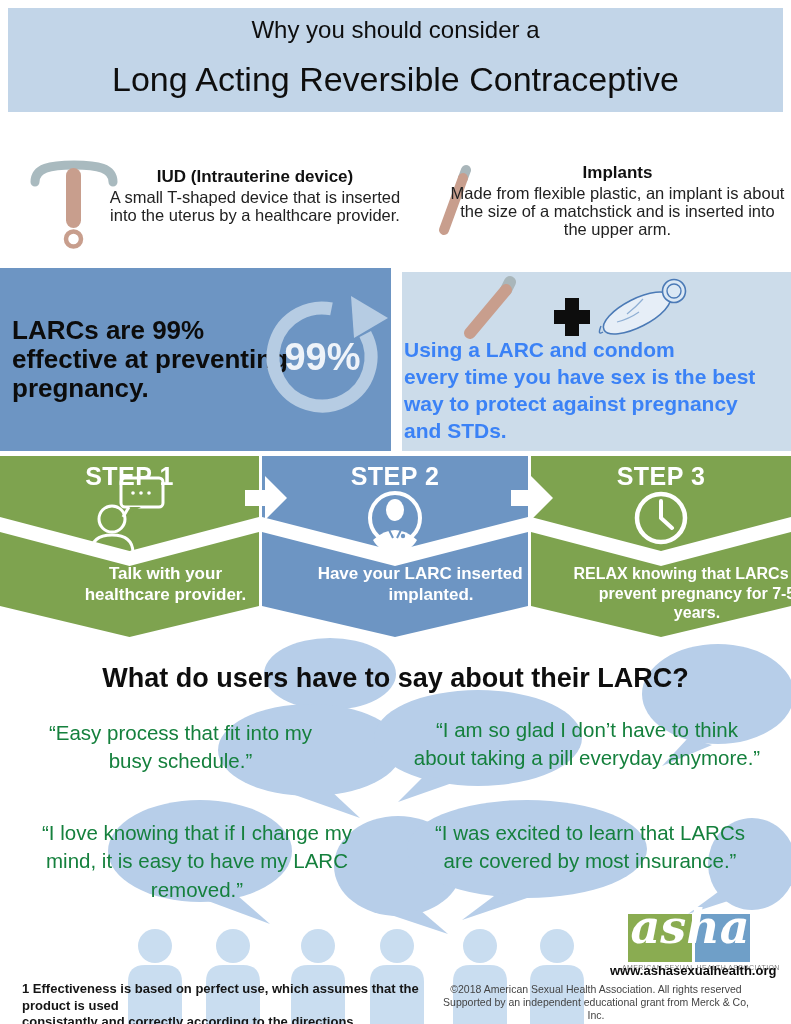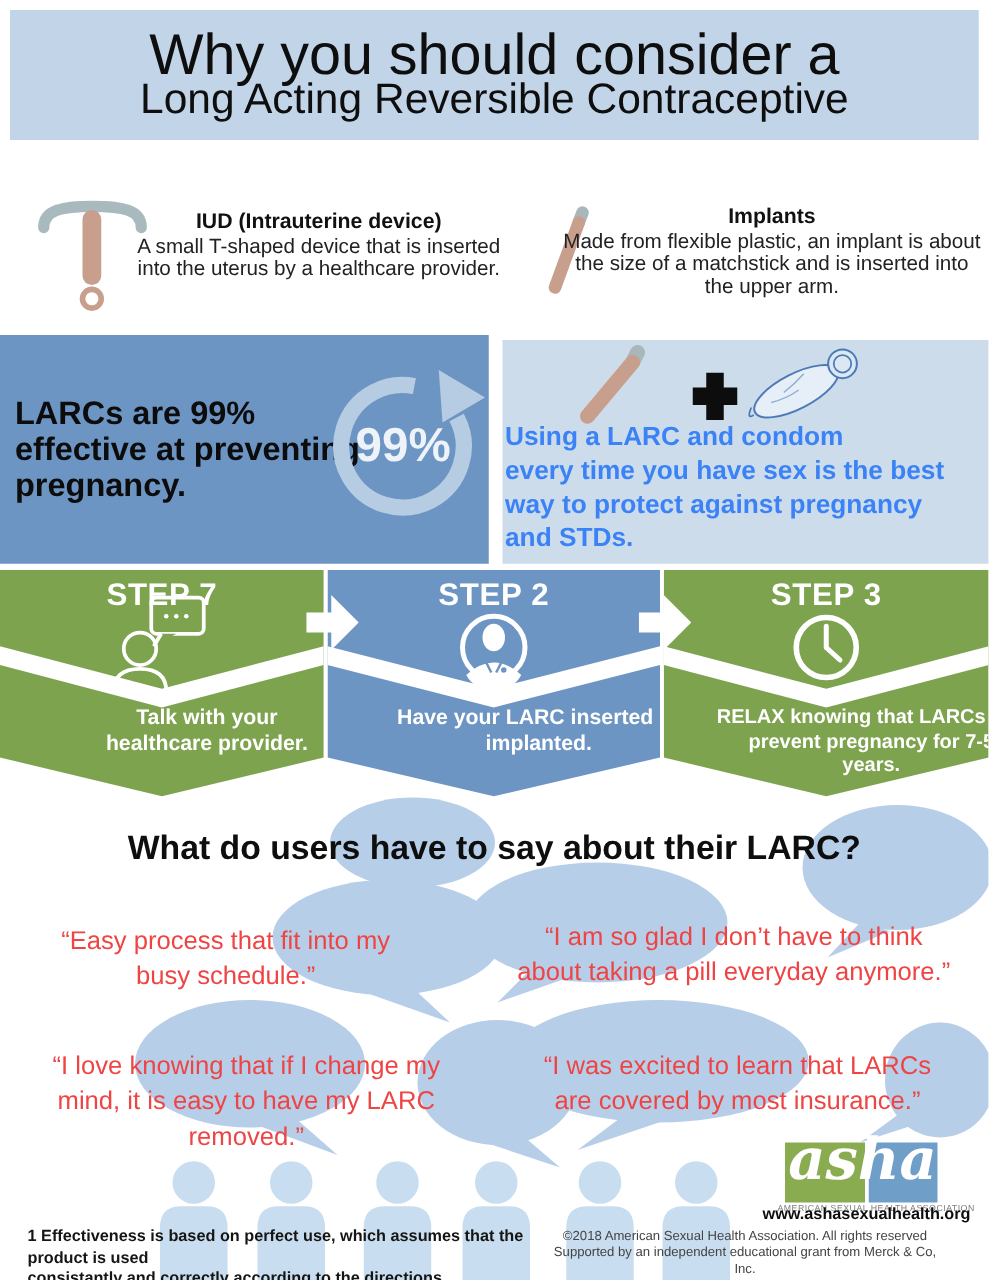--- a/index.html
+++ b/index.html
@@ -4,21 +4,21 @@
 <style>
   html,body{margin:0;padding:0;background:#ffffff;}
   .canvas{position:relative;width:791px;height:1024px;background:#ffffff;overflow:hidden;
           font-family:"Liberation Sans",sans-serif;color:#111;}
   .abs{position:absolute;}
   .center{text-align:center;}
   .pre{white-space:pre-line;}
 
   
   .header{left:8px;top:8px;width:775px;height:104px;background:#c2d5e8;}
-  .header .l1{left:0;top:8px;width:775px;font-size:46px;color:#0e0e0e;}
+  .header .l1{left:0;top:8px;width:775px;font-size:24px;color:#0e0e0e;}
   .header .l2{left:0;top:52px;width:775px;font-size:34px;font-weight:normal;color:#0e0e0e;}
 
   
   .types-title{left:0;top:122px;width:791px;font-size:31px;color:#0e0e0e;}
   .iud-name{left:120px;top:167px;width:270px;font-size:17px;font-weight:bold;}
   .iud-desc{left:105px;top:188px;width:300px;font-size:16.5px;line-height:18px;color:#222;}
   .imp-name{left:450px;top:163px;width:335px;font-size:17px;font-weight:bold;}
   .imp-desc{left:450px;top:184px;width:335px;font-size:16.5px;line-height:18px;color:#222;}
 
   
@@ -31,21 +31,21 @@
 
   
   .step{top:456px;height:182px;}
   .step .title{left:0;top:6px;width:100%;font-size:25px;font-weight:bold;color:#fff;letter-spacing:.5px;}
   .step .desc{left:0;top:108px;width:100%;font-weight:bold;color:#fff;line-height:1.22;padding-left:36px;}
   .s1 .desc,.s2 .desc{font-size:17px;}
   .s3 .desc{font-size:16px;}
 
   
   .quotes-title{left:0;top:663px;width:791px;font-size:27px;font-weight:bold;color:#0e0e0e;}
-  .quote{font-size:20.5px;line-height:1.38;color:#ef4444;margin-top:20px;}
+  .quote{font-size:20.5px;line-height:1.38;color:#15803d;}
   .q1{left:8px;top:719px;width:345px;}
   .q2{left:388px;top:716px;width:398px;}
   .q3{left:8px;top:819px;width:378px;}
   .q4{left:398px;top:819px;width:384px;}
 
   
   .disclaimer{left:22px;top:981px;width:420px;font-size:13px;font-weight:bold;line-height:1.28;color:#151515;}
   .copyright{left:440px;top:983px;width:312px;font-size:10.5px;line-height:1.25;color:#444;}
   .logo{left:622px;top:908px;width:136px;height:72px;}
   .logo .sq-green{left:6px;top:6px;width:64px;height:48px;background:#8aac51;}
@@ -128,21 +128,21 @@
         <rect x="121" y="22" width="42" height="29" rx="4"></rect>
         <path d="M129,51 L123,61 L141,51" fill="#7ea34f" stroke="none"></path>
         <path d="M129,51 L123,61"></path>
         <circle cx="133" cy="37" r="1.8" fill="#fff" stroke="none"></circle>
         <circle cx="141" cy="37" r="1.8" fill="#fff" stroke="none"></circle>
         <circle cx="149" cy="37" r="1.8" fill="#fff" stroke="none"></circle>
         <circle cx="112" cy="63" r="13"></circle>
         <path d="M91,97 Q91,79 112,79 Q133,79 133,97"></path>
       </g>
     </svg>
-    <div class="abs title center">STEP 7</div>
+    <div class="abs title center">STEP 1</div>
     <div class="abs desc center pre">Talk with your
 healthcare provider.</div>
   </div>
 
   <div class="abs step s2" style="left:262px;width:266px;">
     <svg class="abs" style="left:0;top:0;" width="266" height="182" viewBox="0 0 266 182">
       <path d="M0,0 H266 V150 L133,181 L0,150 Z" fill="#6d95c3"></path>
       <path d="M0,61 L133,95 L266,61 V76 L133,110 L0,76 Z" fill="#ffffff"></path>
       <g>
         <circle cx="133" cy="62" r="25" fill="none" stroke="#ffffff" stroke-width="4"></circle>

